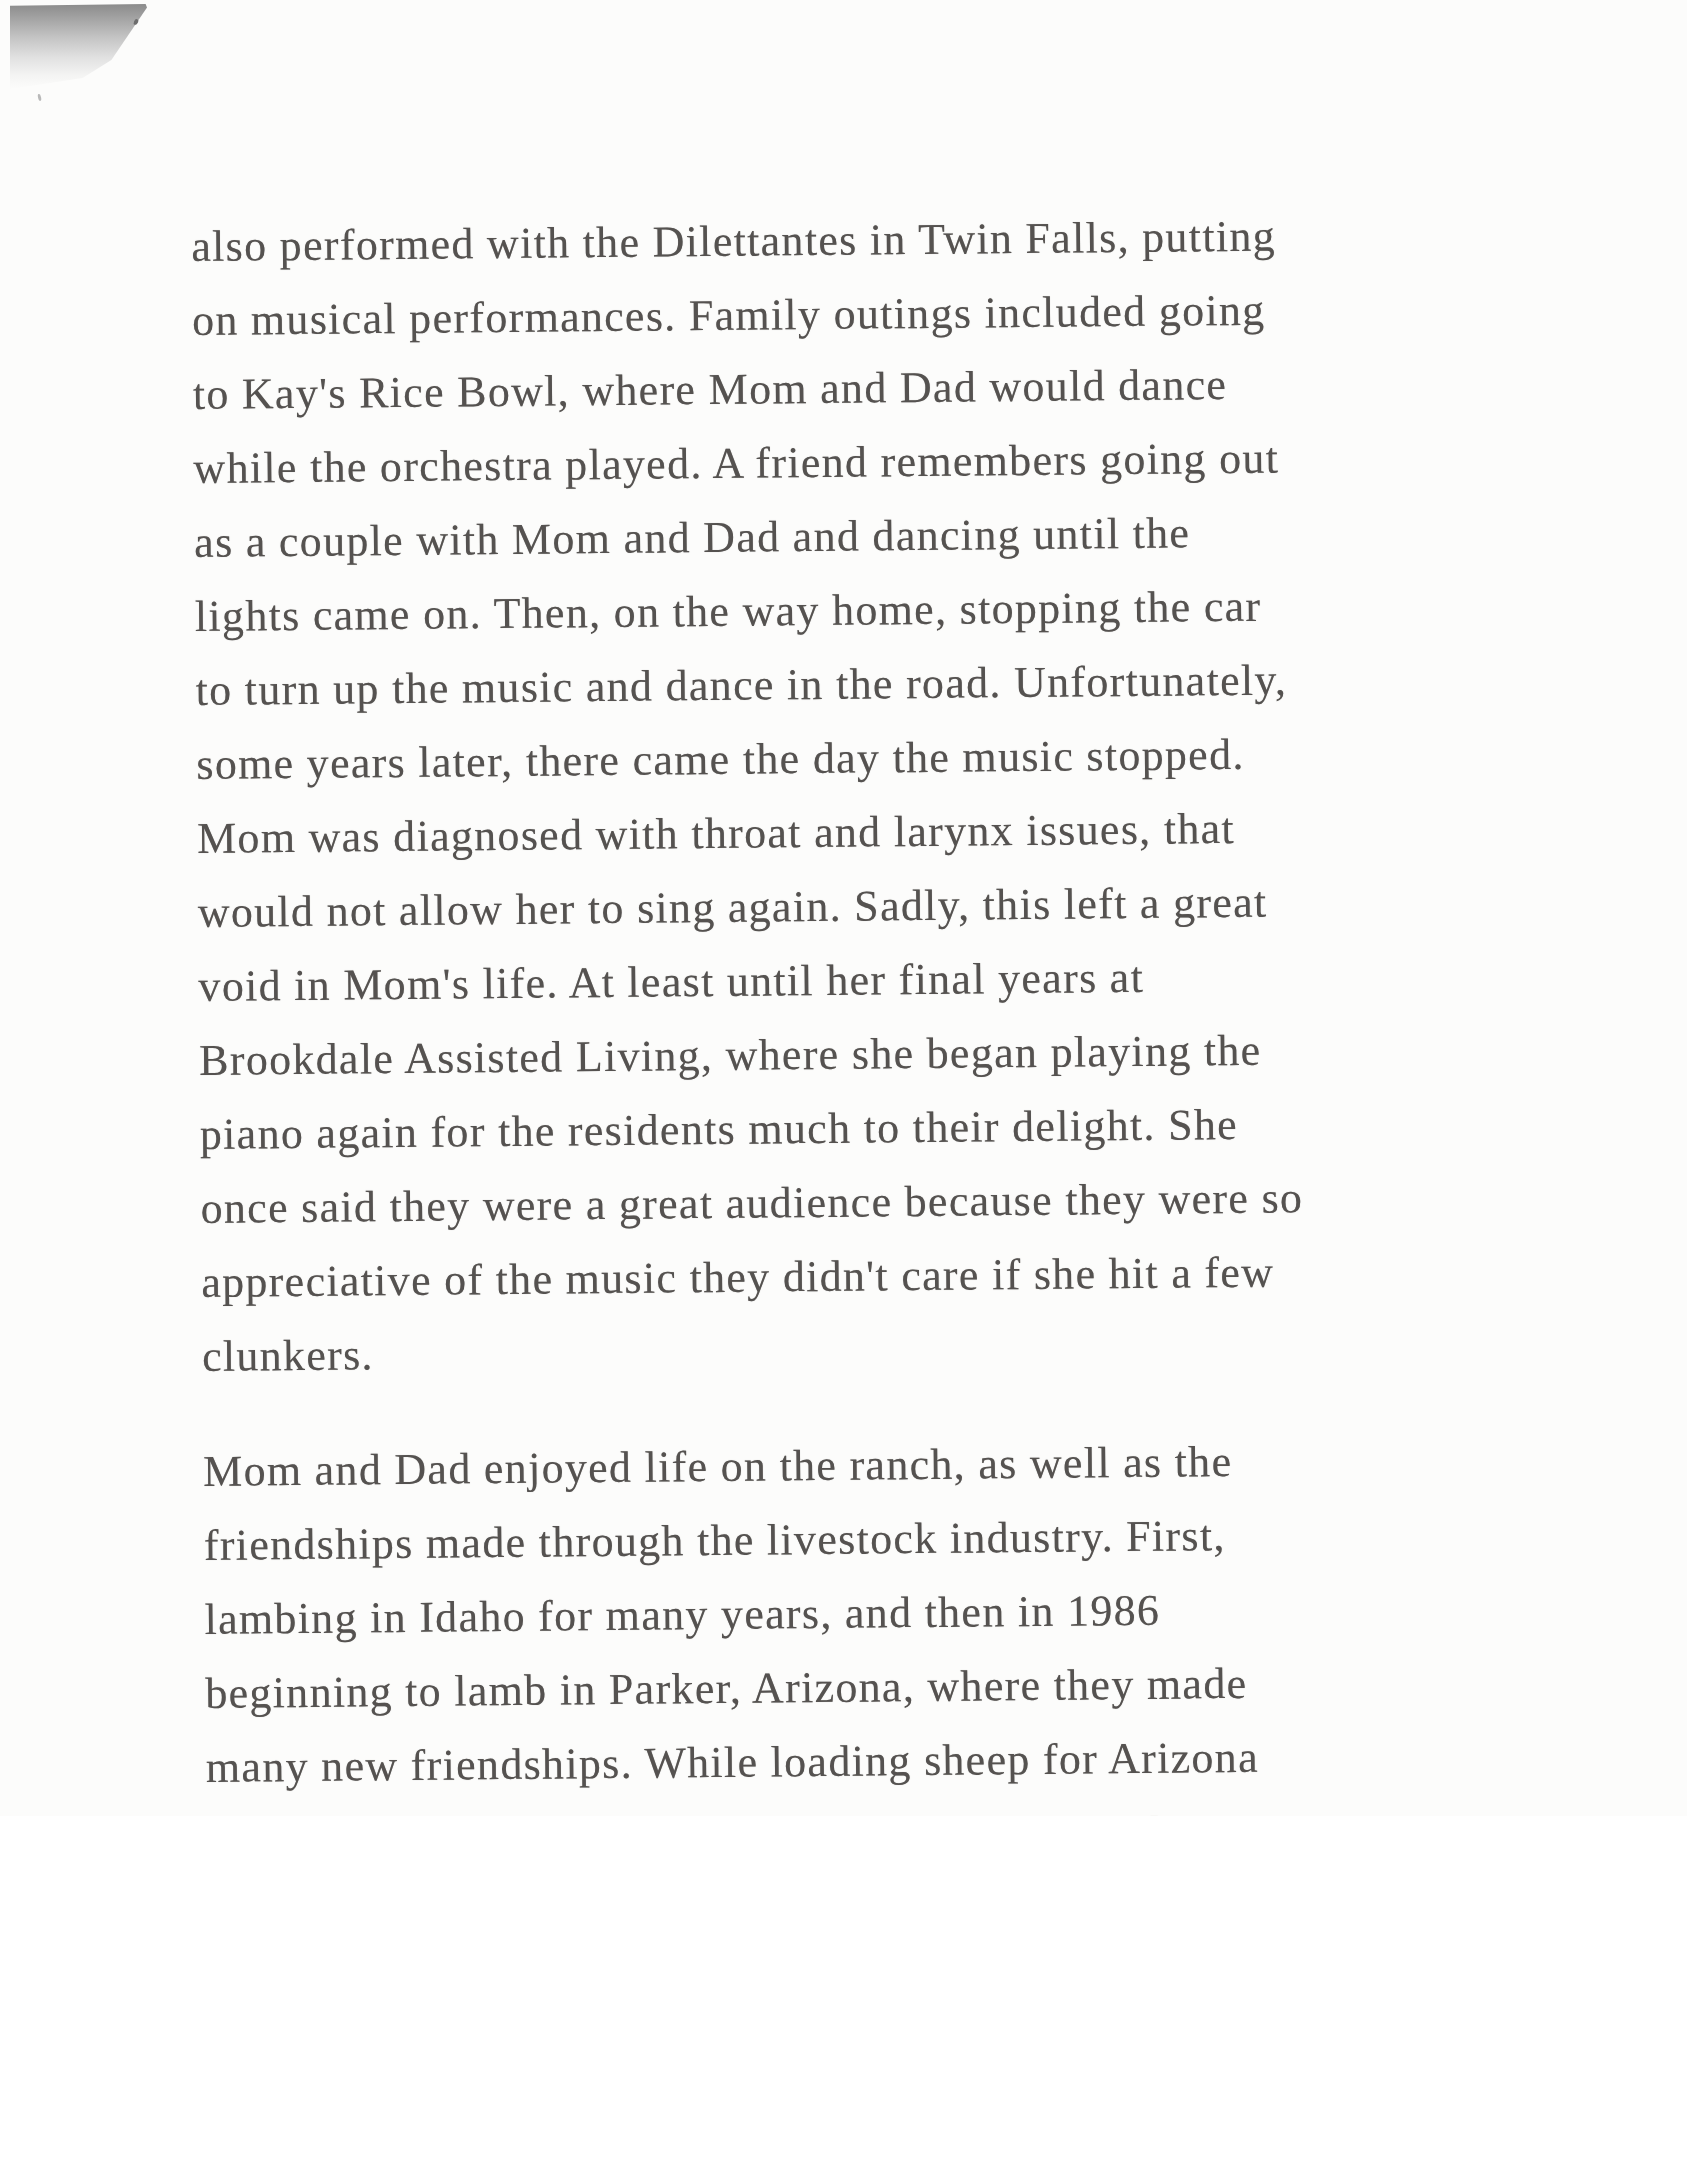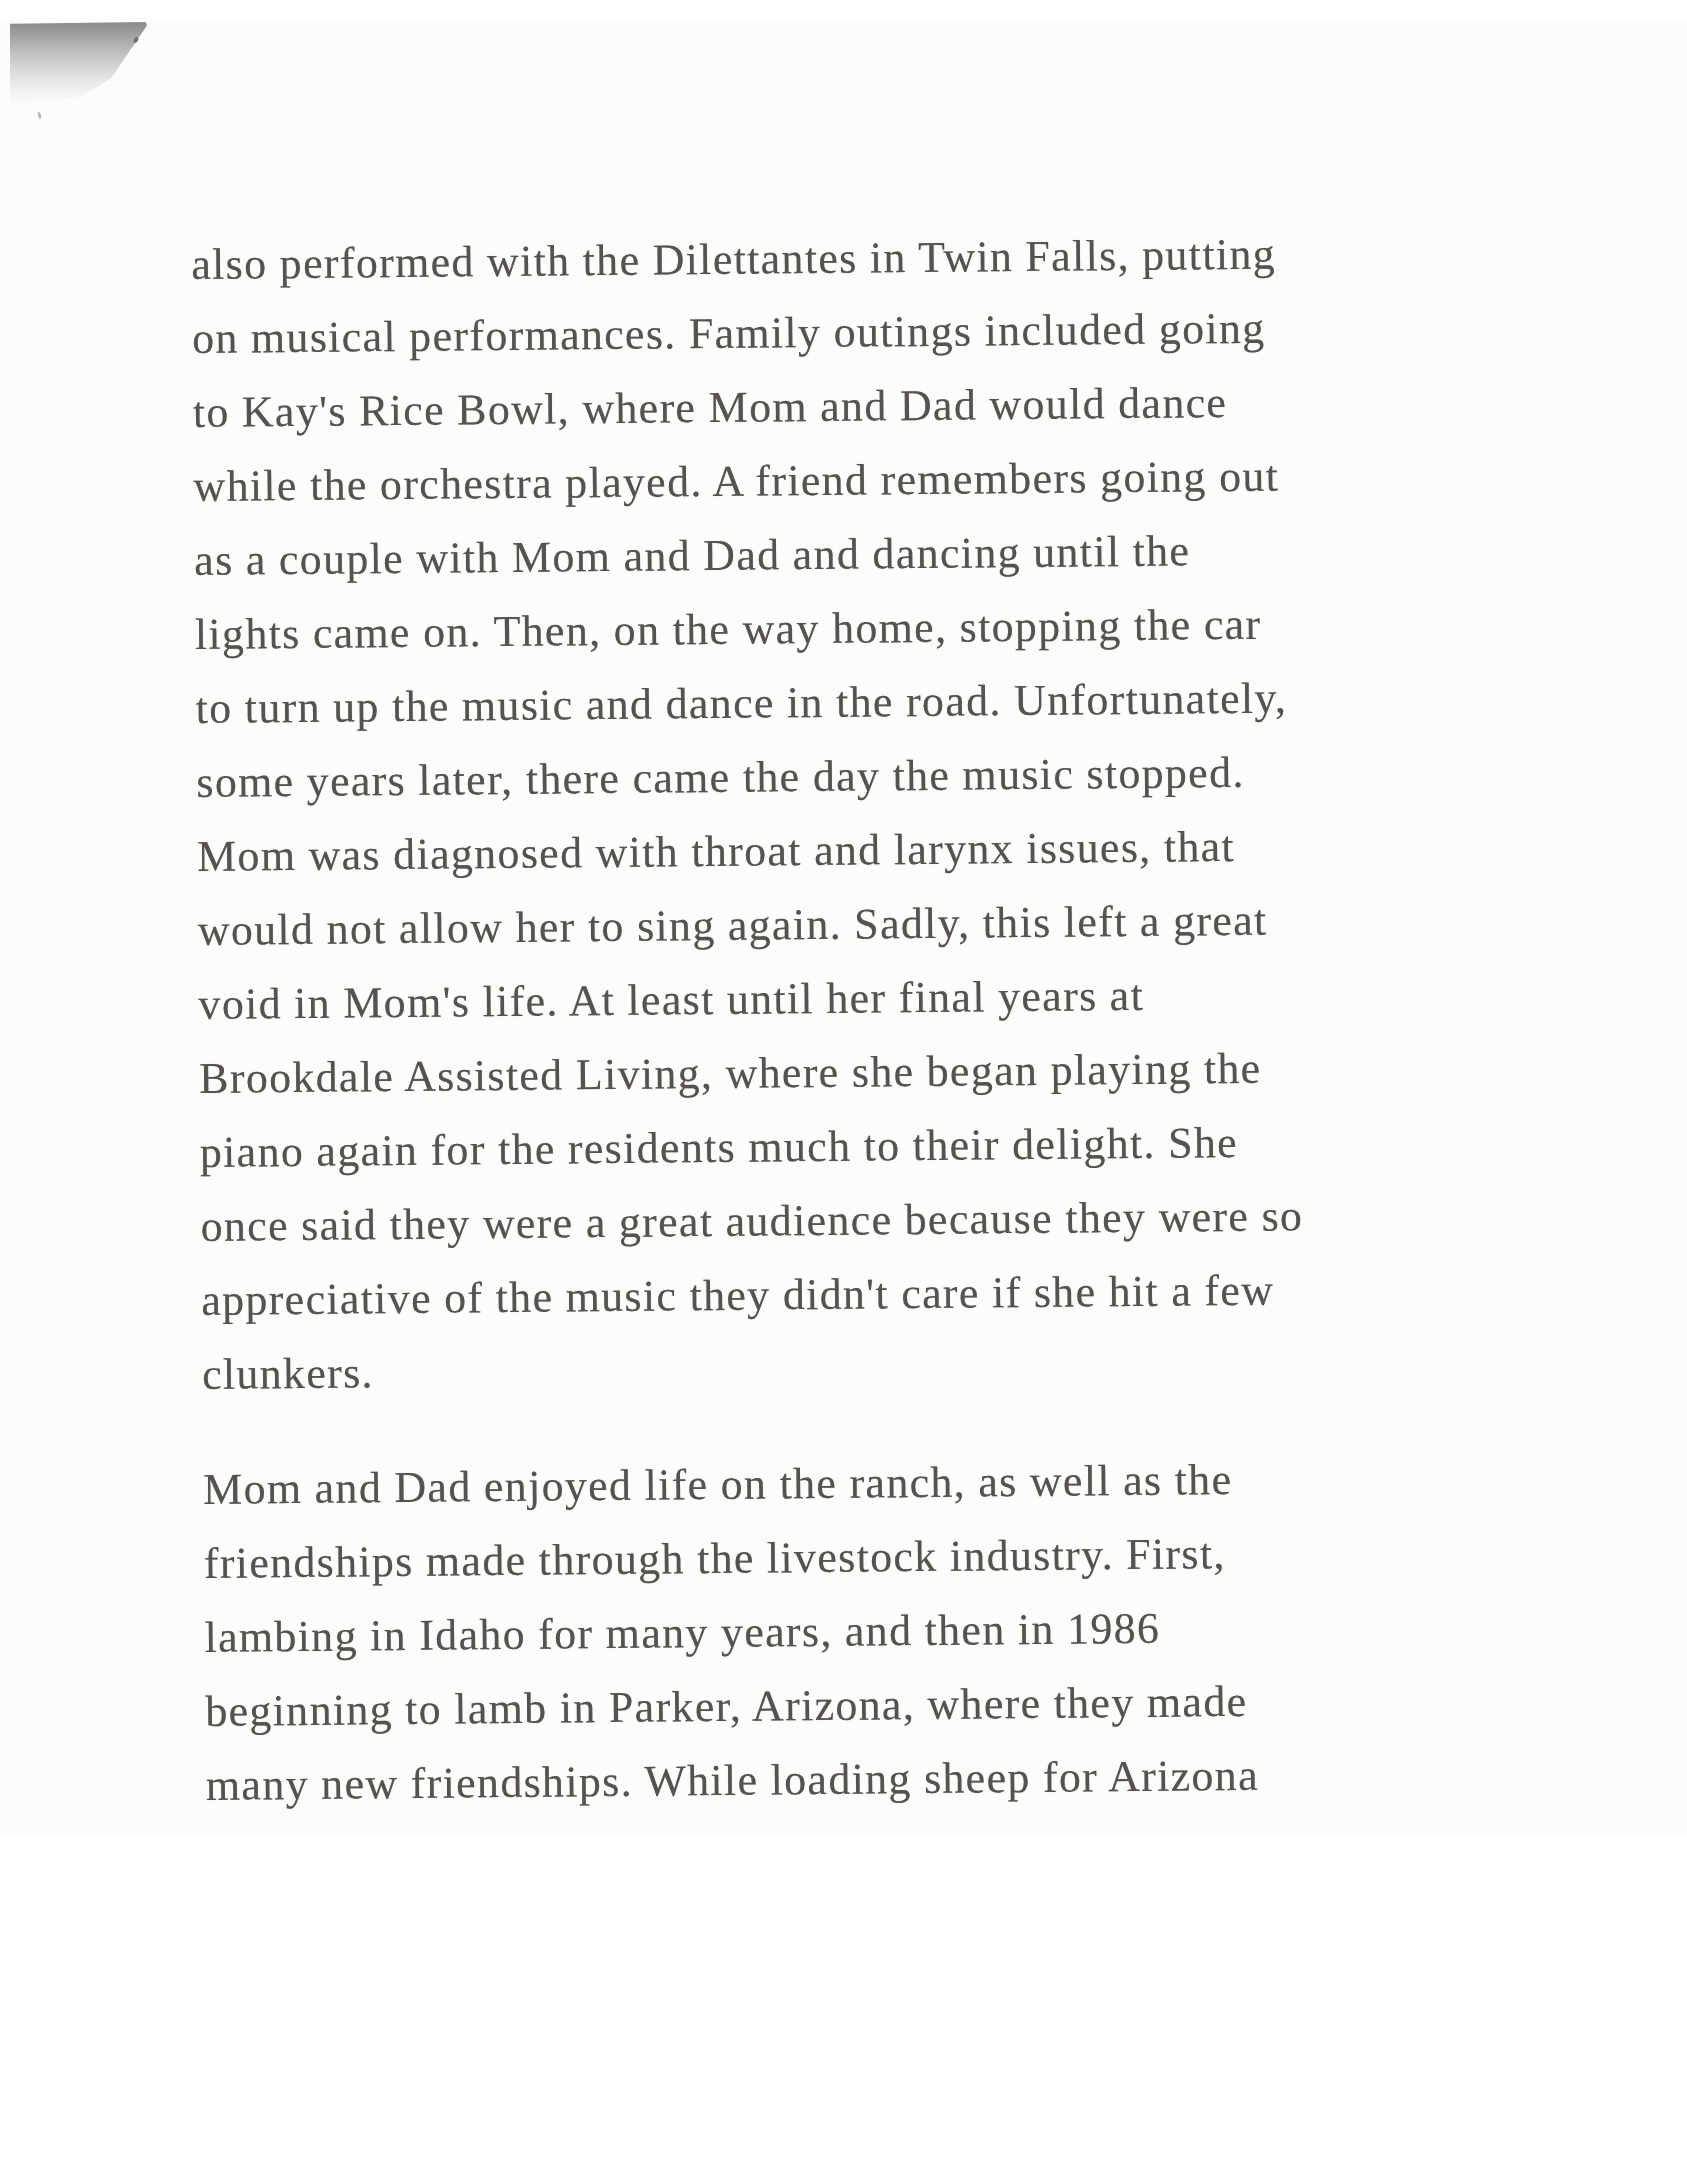--- a/index.html
+++ b/index.html
@@ -12,21 +12,20 @@
     width: 1687px;
     height: 2183px;
     background: #ffffff;
   }
   .page {
     position: relative;
     width: 1687px;
     height: 1816px;
     background: var(--page-bg);
     overflow: hidden;
-    margin-top: 18px;
   }
   
   .corner-artifact {
     position: absolute;
     left: 10px;
     top: 4px;
     width: 137px;
     height: 85px;
     background: linear-gradient(to bottom,
       var(--artifact-top) 0%,

